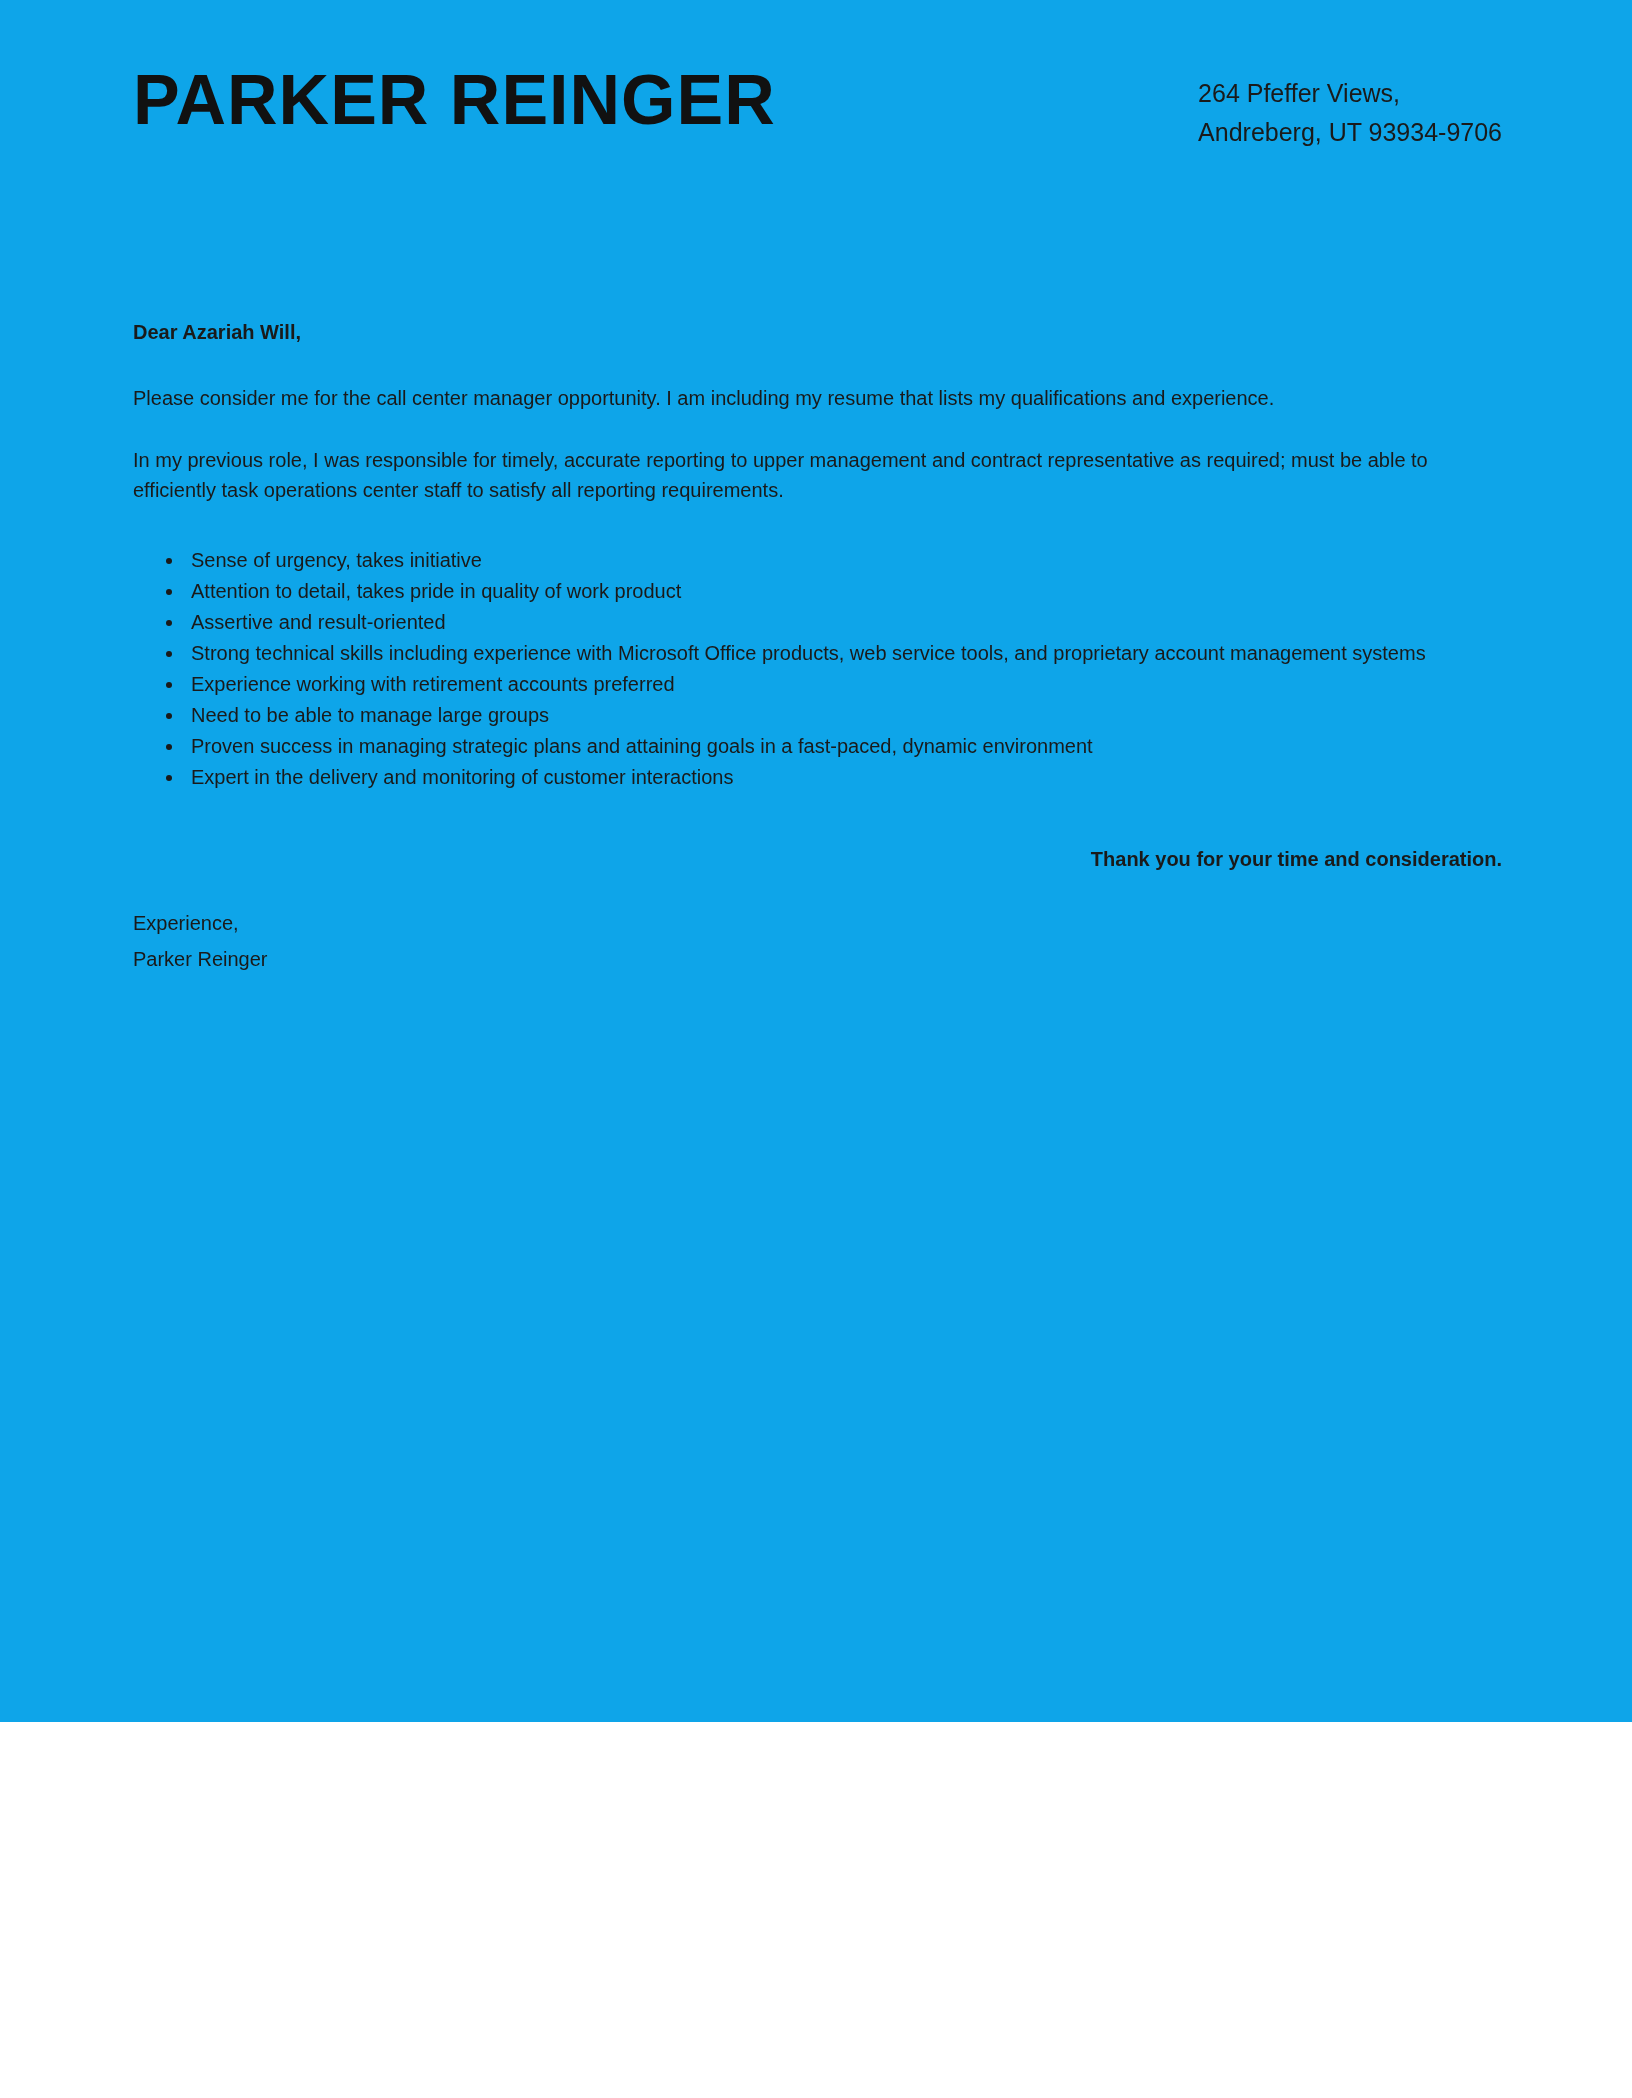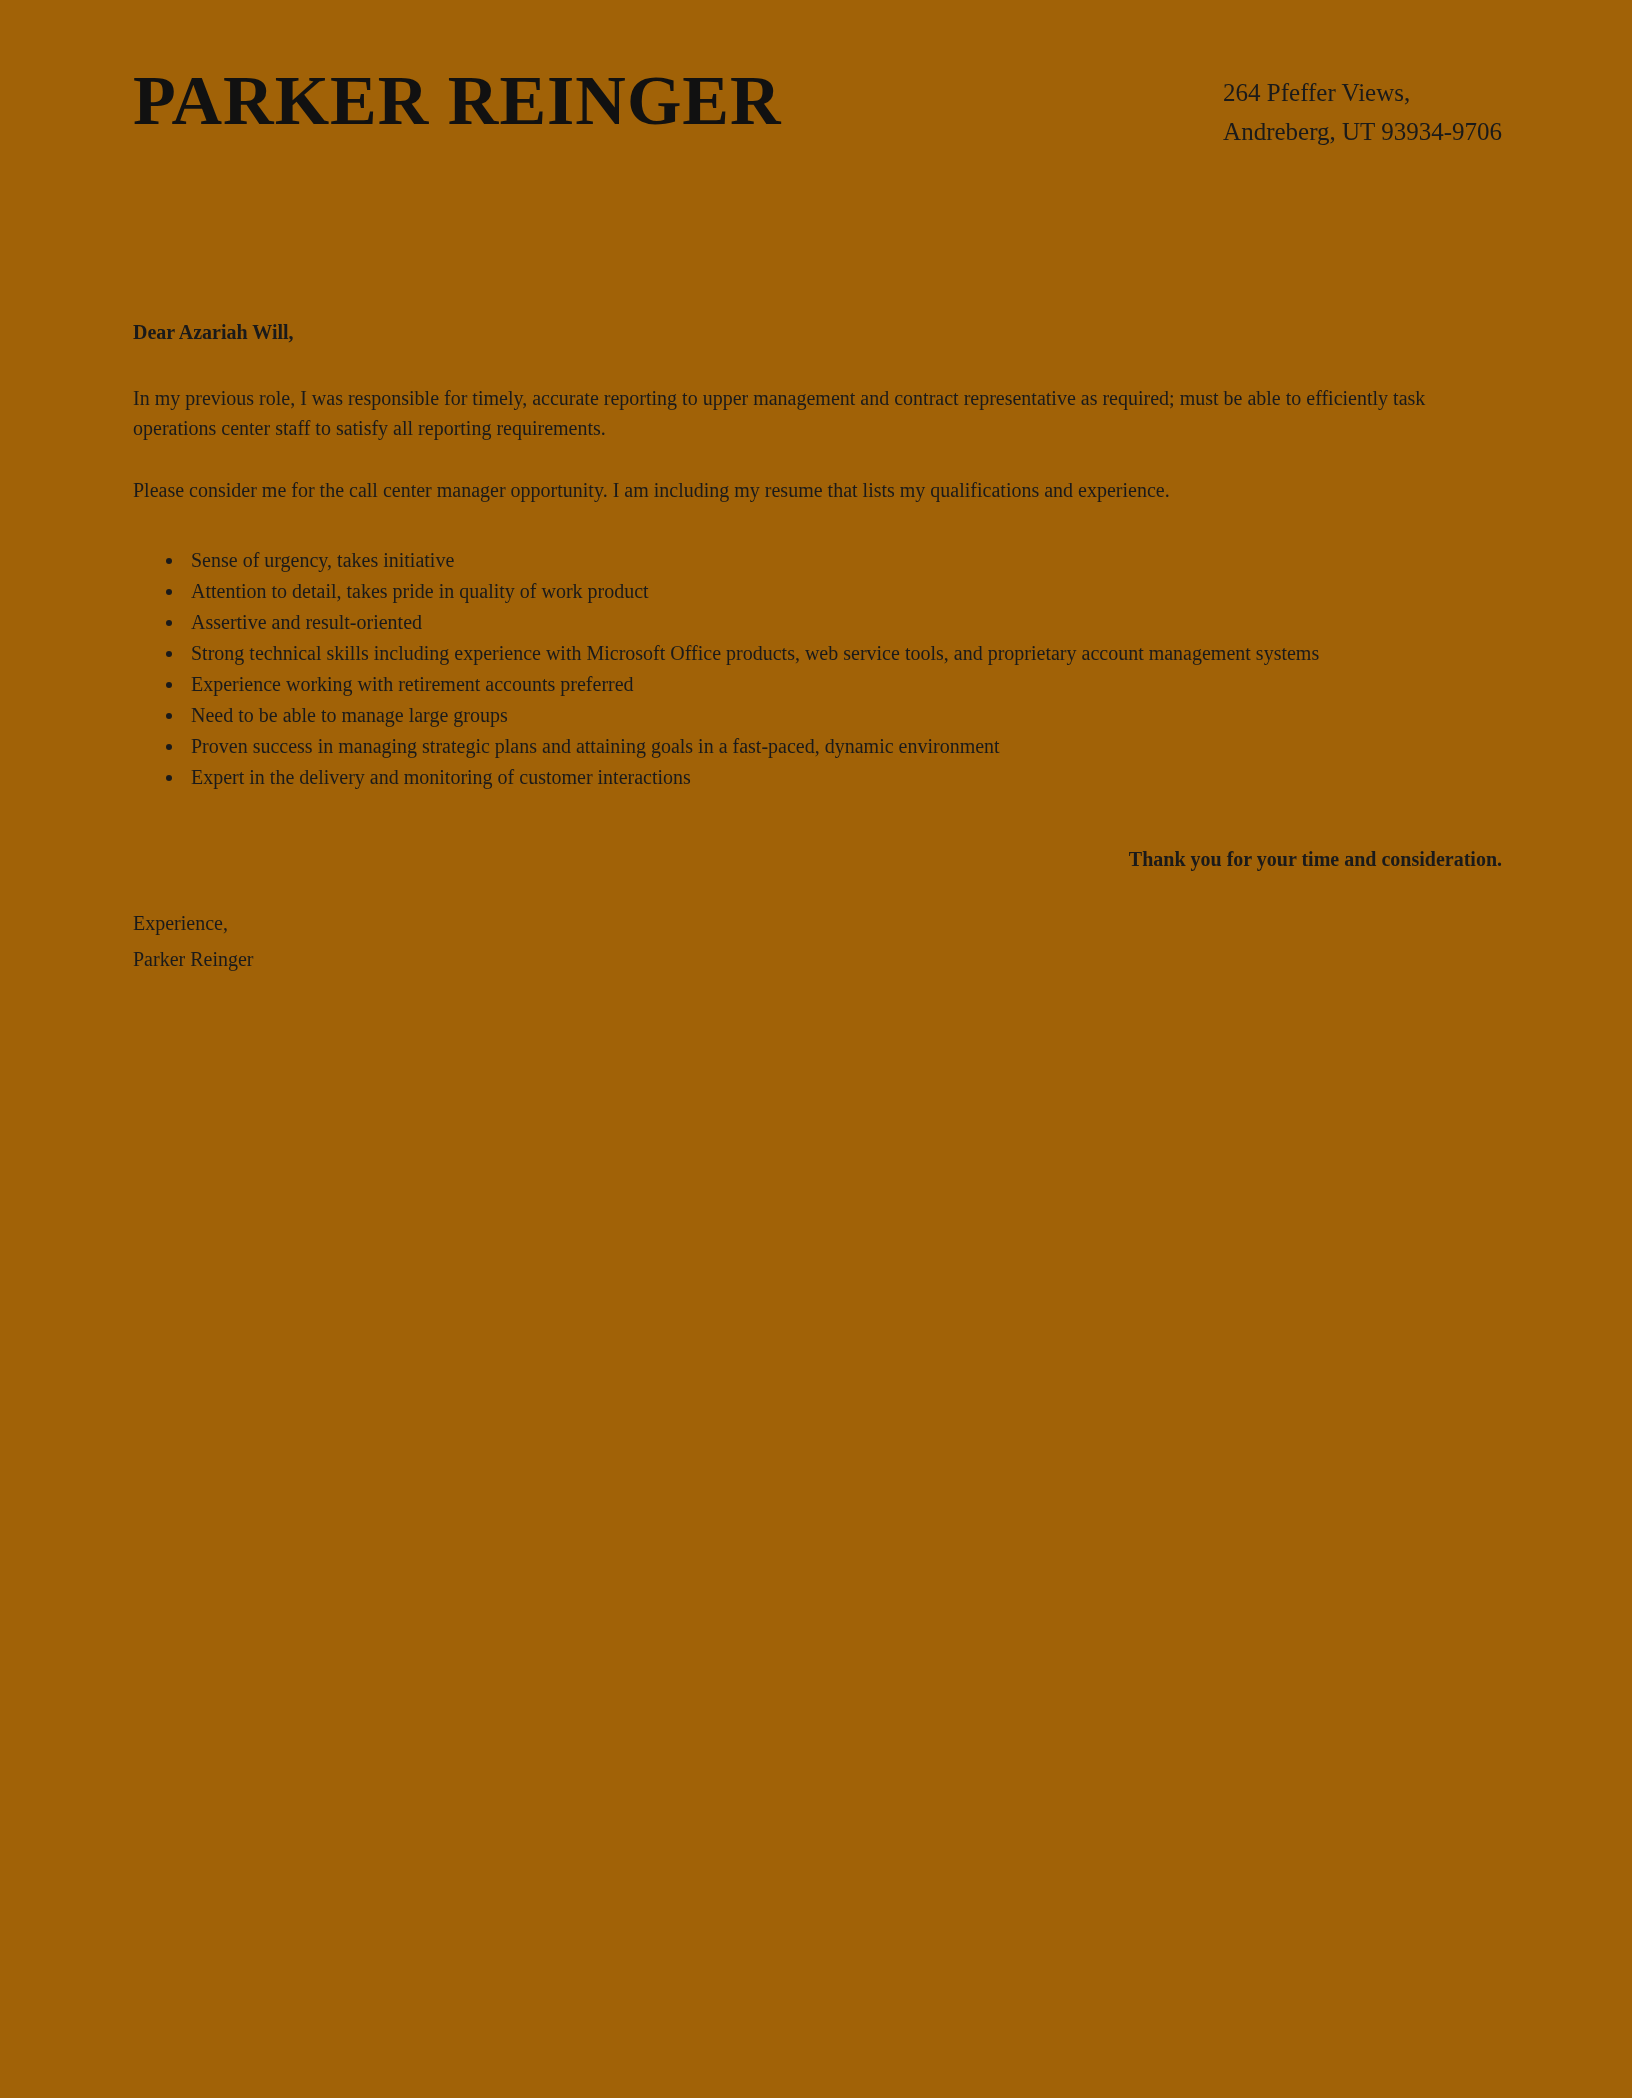--- a/index.html
+++ b/index.html
@@ -4,24 +4,23 @@
 <style>
   * { margin: 0; padding: 0; box-sizing: border-box; }
   html, body {
     background: #ffffff;
     font-family: "Liberation Sans", "DejaVu Sans", sans-serif;
     color: #1a1a1a;
   }
   .page {
     position: relative;
     width: 1632px;
-    height: 2098px;
-    background: #a16207;
+    height: 1722px;
+    background: #0ea5e9;
     overflow: hidden;
-    font-family: Liberation Serif, serif;
   }
   .content {
     padding: 62px 130px 0 133px;
   }
   .header-row {
     display: flex;
     justify-content: space-between;
     align-items: flex-start;
   }
   .person-name {
@@ -80,23 +79,23 @@
       <div class="address-block">
         <div>264 Pfeffer Views,</div>
         <div>Andreberg, UT 93934-9706</div>
       </div>
     </div>
 
     <div class="letter-body">
 
       <div class="salutation">Dear Azariah Will,</div>
 
+      <p class="para">Please consider me for the call center manager opportunity. I am including my resume that lists my qualifications and experience.</p>
+
       <p class="para">In my previous role, I was responsible for timely, accurate reporting to upper management and contract representative as required; must be able to efficiently task operations center staff to satisfy all reporting requirements.</p>
-
-      <p class="para">Please consider me for the call center manager opportunity. I am including my resume that lists my qualifications and experience.</p>
 
 
       <ul class="req-list">
         <li>Sense of urgency, takes initiative</li>
         <li>Attention to detail, takes pride in quality of work product</li>
         <li>Assertive and result-oriented</li>
         <li>Strong technical skills including experience with Microsoft Office products, web service tools, and proprietary account management systems</li>
         <li>Experience working with retirement accounts preferred</li>
         <li>Need to be able to manage large groups</li>
         <li>Proven success in managing strategic plans and attaining goals in a fast-paced, dynamic environment</li>

